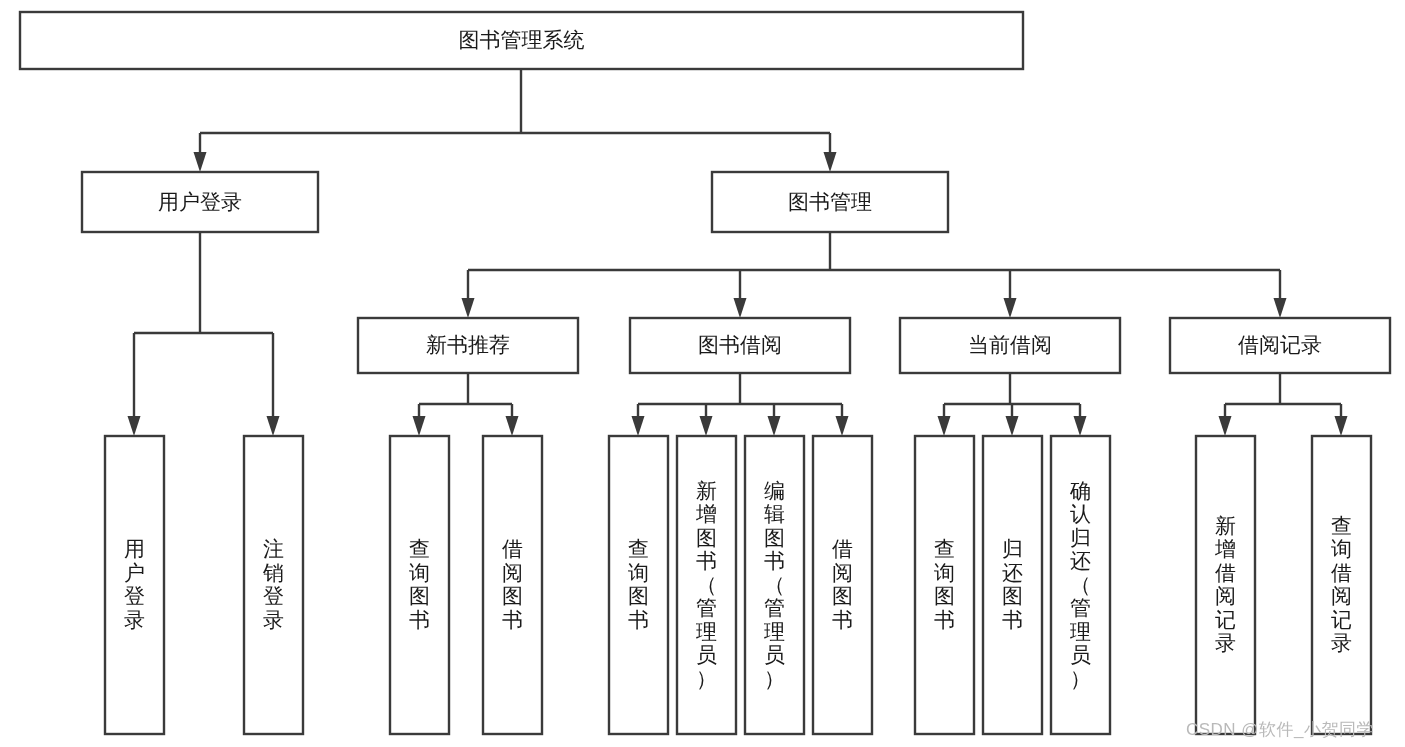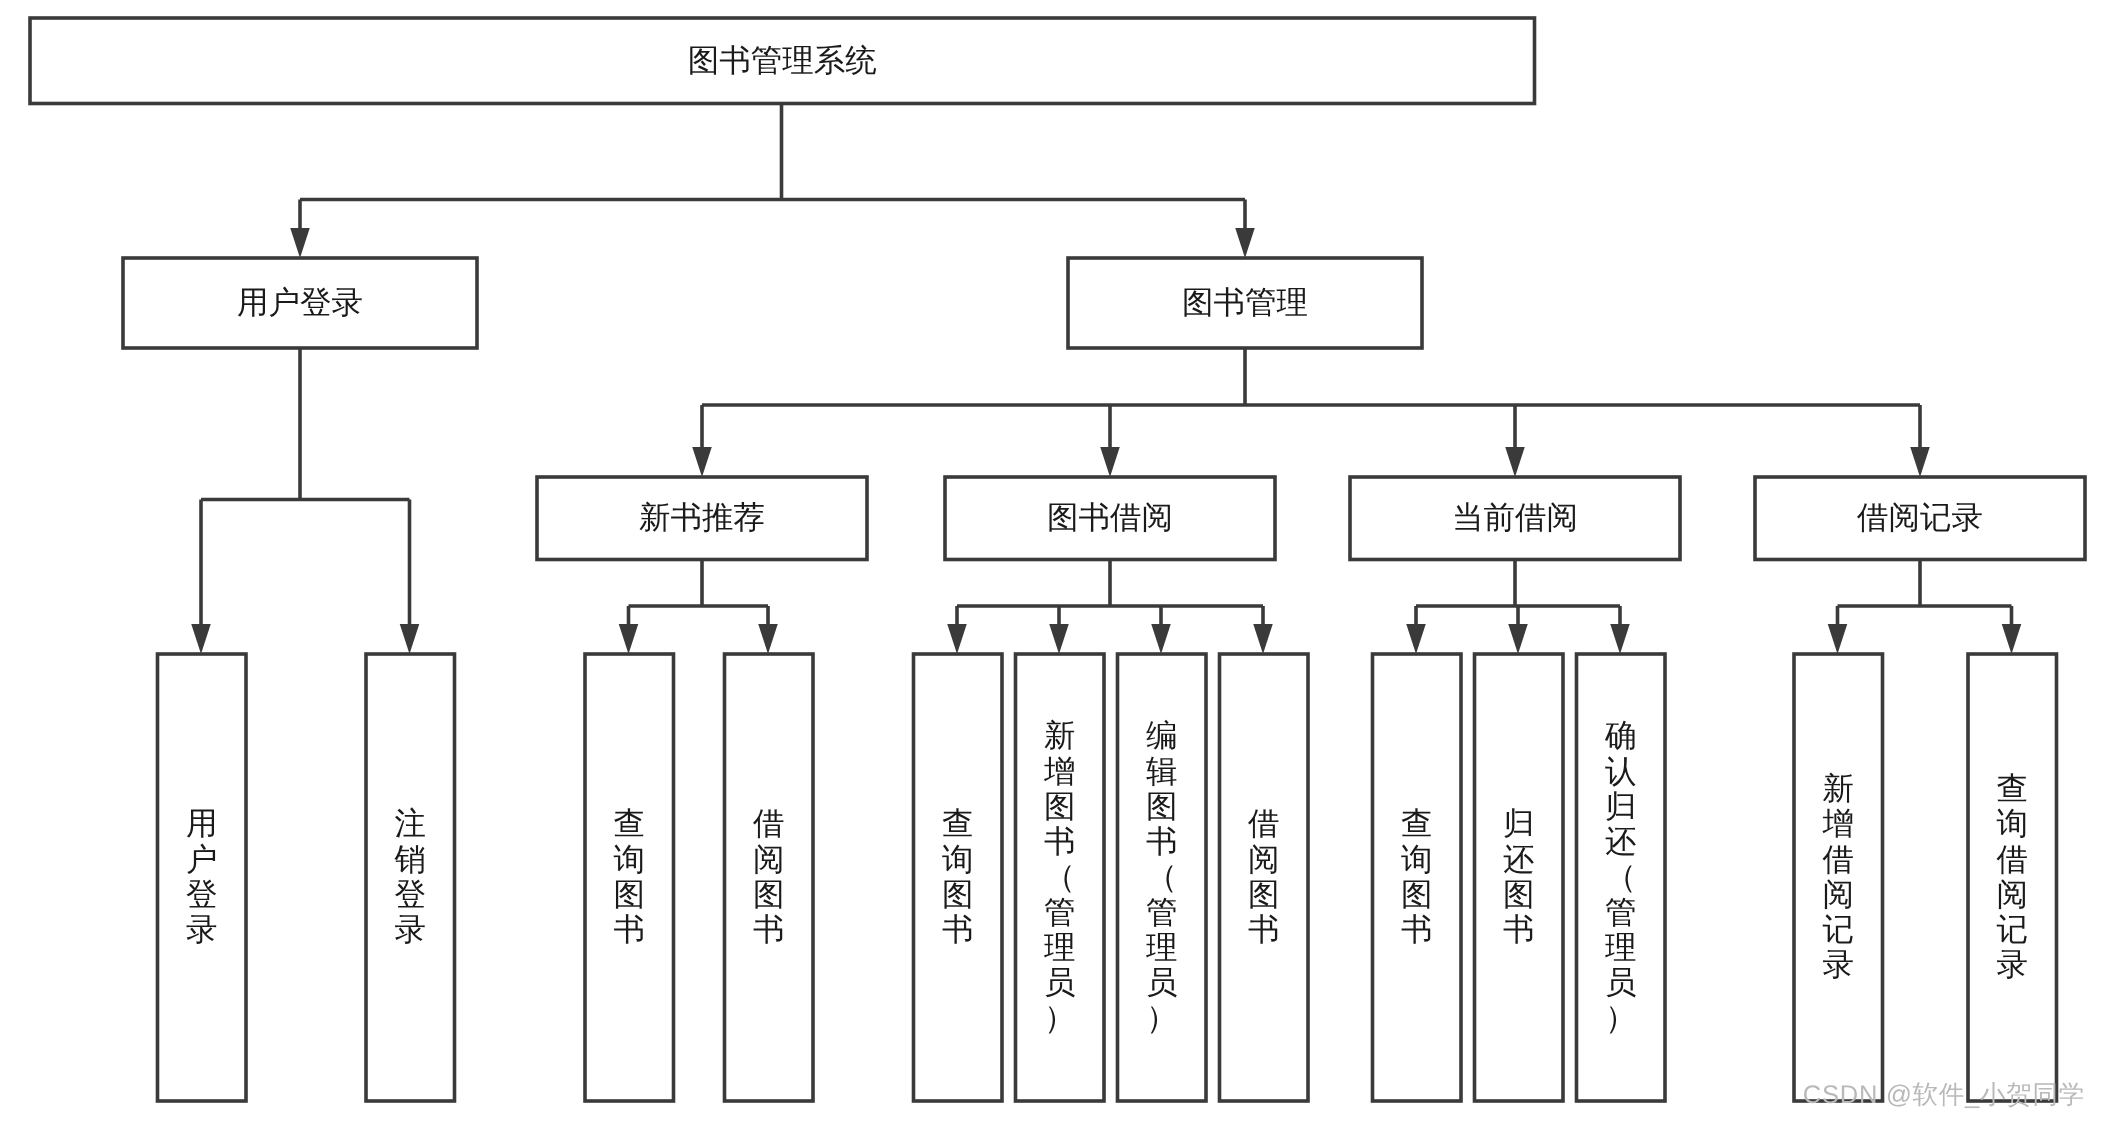--- a/index.html
+++ b/index.html
@@ -51,21 +51,21 @@
     dominant-baseline: middle;
   }
   .node-label-v {
     font-family: "Liberation Sans", "DejaVu Sans", sans-serif;
     font-size: 21px;
     fill: #1a1a1a;
     text-anchor: middle;
   }
   .watermark-text {
     position: absolute;
-    right: 4px;
+    right: 20px;
     bottom: 6px;
     font-family: "Liberation Sans", "DejaVu Sans", sans-serif;
     font-size: 17px;
     color: #b9b9b9;
     white-space: nowrap;
     letter-spacing: 0.5px;
     user-select: none;
   }
 </style>
 </head>

